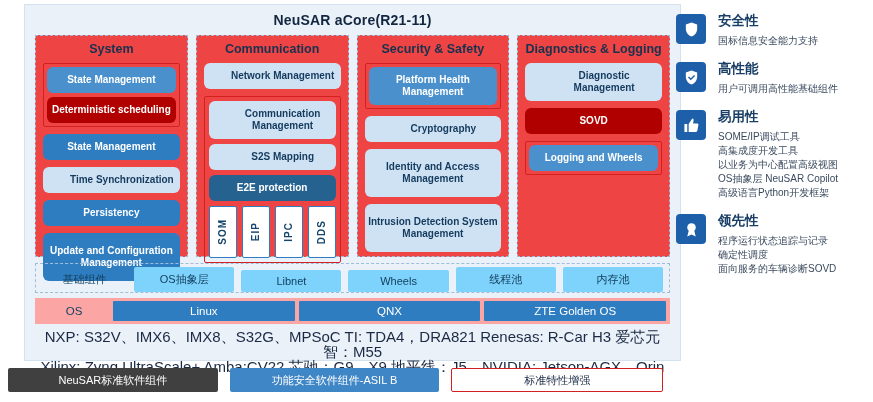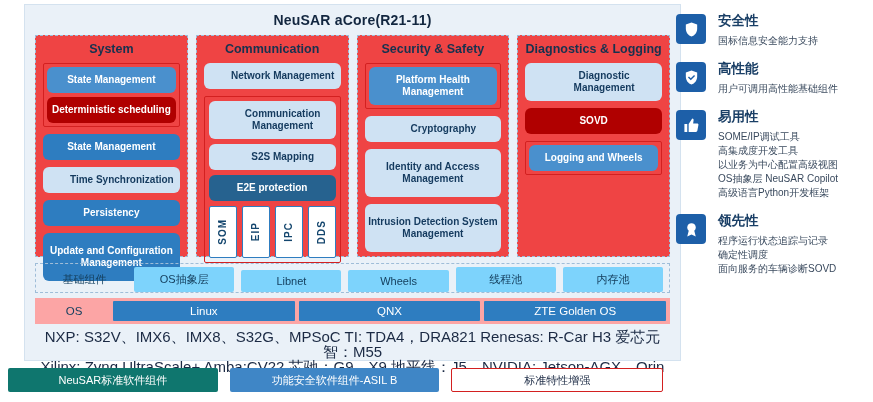--- a/index.html
+++ b/index.html
@@ -105,21 +105,21 @@
 
   
   .legend{
     position:absolute;left:8px;top:368px;width:655px;height:24px;
     display:flex;gap:12px;
   }
   .legend .item{
     flex:1;display:flex;align-items:center;justify-content:center;
     font-size:11px;border-radius:2px;
   }
-  .legend .blue{background:#0f766e;color:#fff;}
+  .legend .blue{background:#404040;color:#fff;}
   .legend .mid{background:#3f86c6;color:#fff;}
   .legend .red{background:#ffffff;color:#1b2a44;border:1.5px solid #d32020;}
 
   
   .features{
     position:absolute;left:676px;top:4px;width:190px;height:390px;
   }
   .feature{position:relative;margin-bottom:12px;padding-left:42px;margin-top:8px;}
   .badge{
     position:absolute;left:0;top:2px;width:30px;height:30px;

